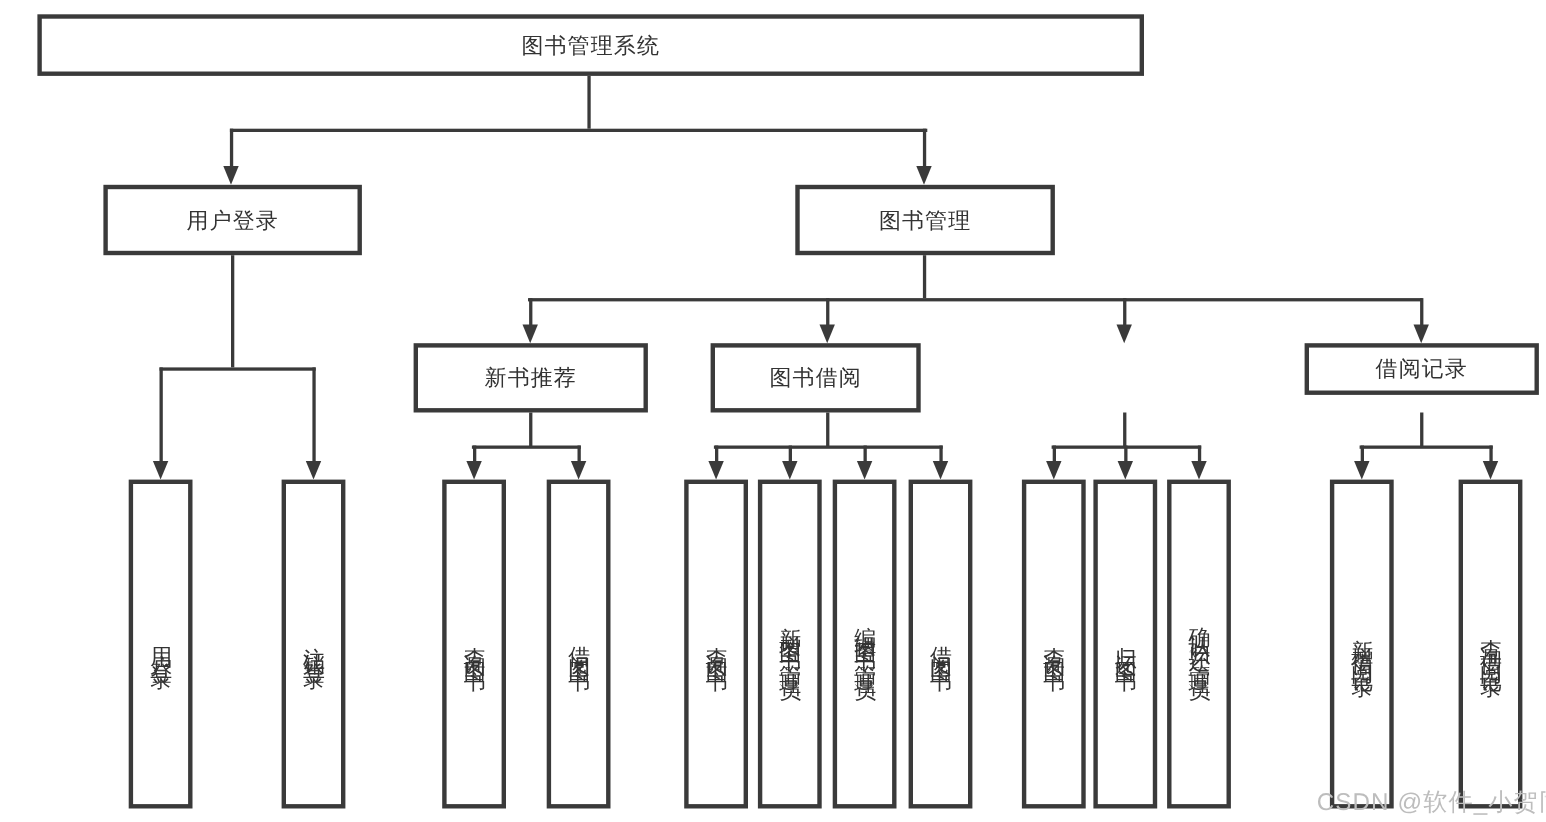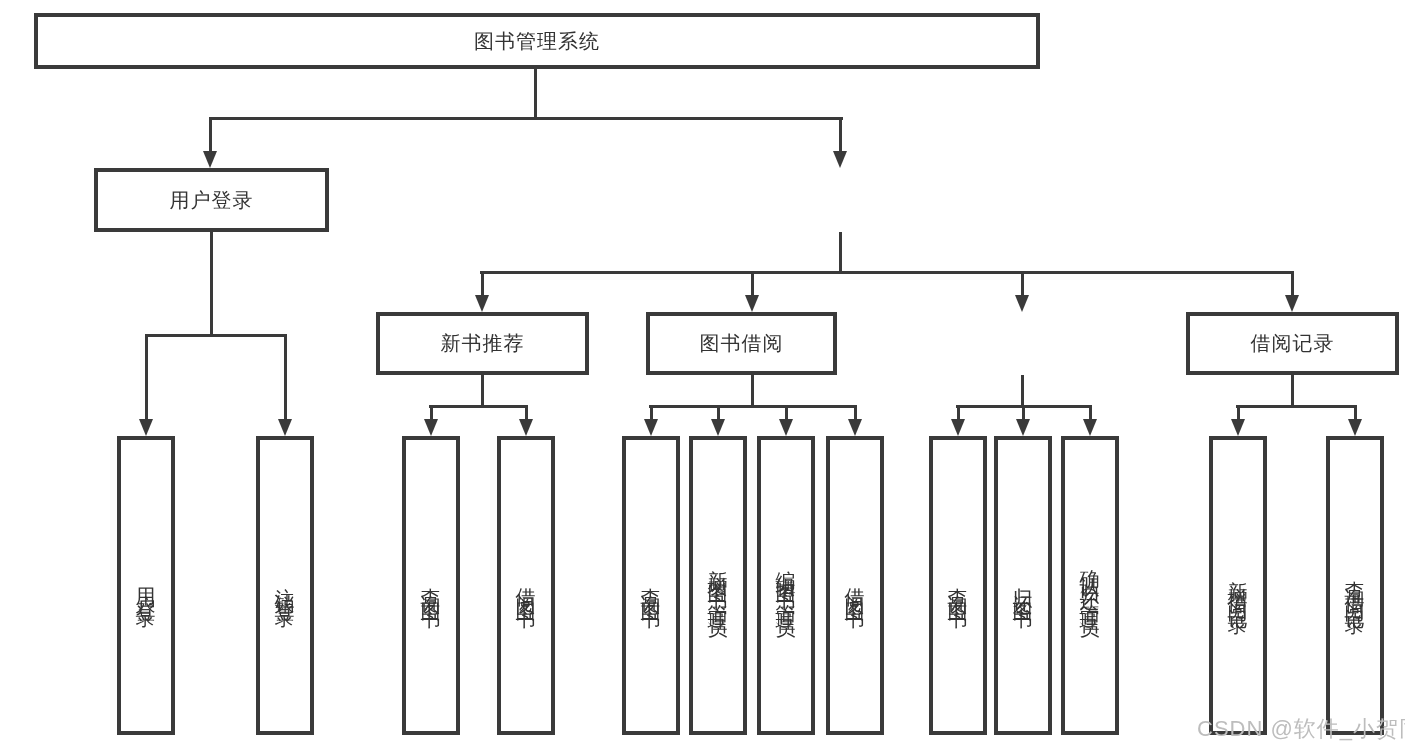--- a/index.html
+++ b/index.html
@@ -81,20 +81,23 @@
   <div class="vline" style="left:522px;top:69px;height:48px;"></div>
   <div class="hline" style="left:197px;top:117px;width:634px;"></div>
   <div class="vline" style="left:197px;top:117px;height:36px;"></div>
   <div class="ahead" style="left:191px;top:151px;"></div>
   <div class="vline" style="left:827px;top:117px;height:36px;"></div>
   <div class="ahead" style="left:821px;top:151px;"></div>
 
   <div class="box" style="left:82px;top:168px;width:235px;height:64px;">
     <span>用户登录</span>
   </div>
+  <div class="box" style="left:711px;top:168px;width:236px;height:64px;">
+    <span>图书管理</span>
+  </div>
 
   <div class="vline" style="left:198px;top:232px;height:102px;"></div>
   <div class="hline" style="left:133px;top:334px;width:142px;"></div>
   <div class="vline" style="left:133px;top:334px;height:86px;"></div>
   <div class="ahead" style="left:127px;top:419px;"></div>
   <div class="vline" style="left:272px;top:334px;height:86px;"></div>
   <div class="ahead" style="left:266px;top:419px;"></div>
 
   <div class="vline" style="left:827px;top:232px;height:39px;"></div>
   <div class="hline" style="left:468px;top:271px;width:813px;"></div>
@@ -106,21 +109,21 @@
   <div class="ahead" style="left:1003px;top:295px;"></div>
   <div class="vline" style="left:1279px;top:271px;height:26px;"></div>
   <div class="ahead" style="left:1273px;top:295px;"></div>
 
   <div class="box" style="left:364px;top:312px;width:213px;height:63px;text-align:right;">
     <span>新书推荐</span>
   </div>
   <div class="box" style="left:634px;top:312px;width:191px;height:63px;">
     <span>图书借阅</span>
   </div>
-  <div class="box" style="left:1174px;top:312px;width:213px;height:63px;">
+  <div class="box" style="left:1174px;top:312px;width:213px;height:47px;">
     <span>借阅记录</span>
   </div>
 
   <div class="vline" style="left:469px;top:375px;height:31px;"></div>
   <div class="hline" style="left:417px;top:405px;width:99px;"></div>
   <div class="vline" style="left:418px;top:405px;height:16px;"></div>
   <div class="ahead" style="left:412px;top:419px;"></div>
   <div class="vline" style="left:513px;top:405px;height:16px;"></div>
   <div class="ahead" style="left:507px;top:419px;"></div>
 

